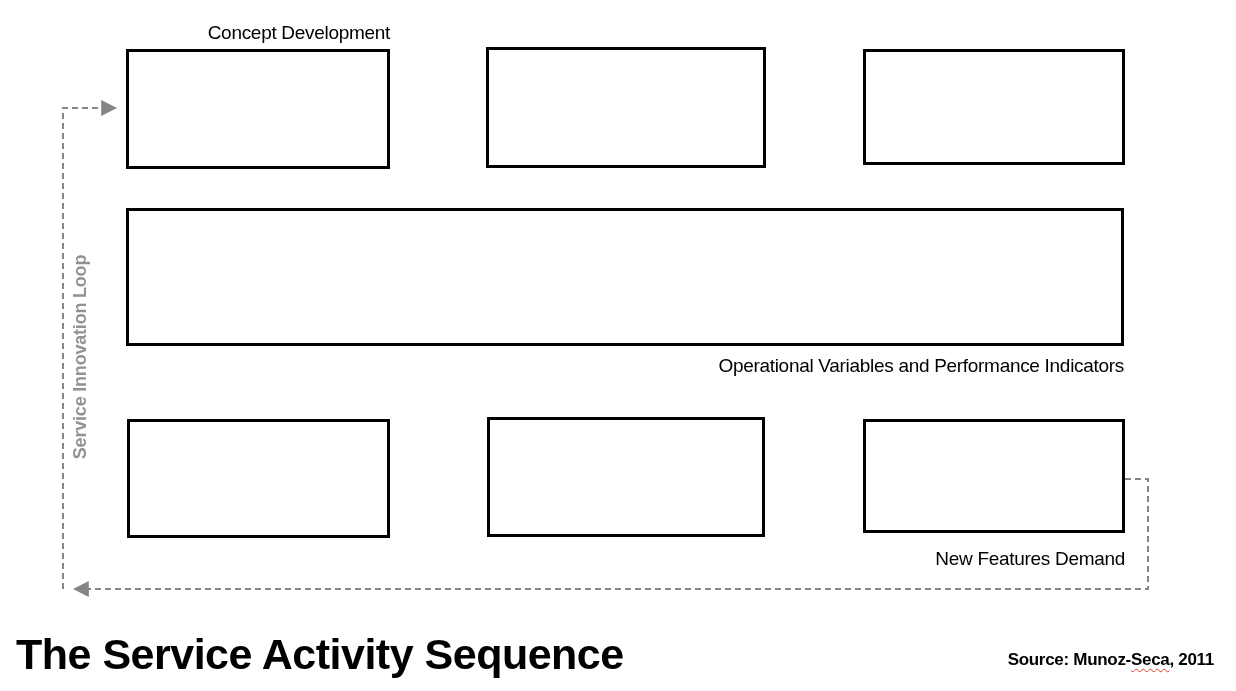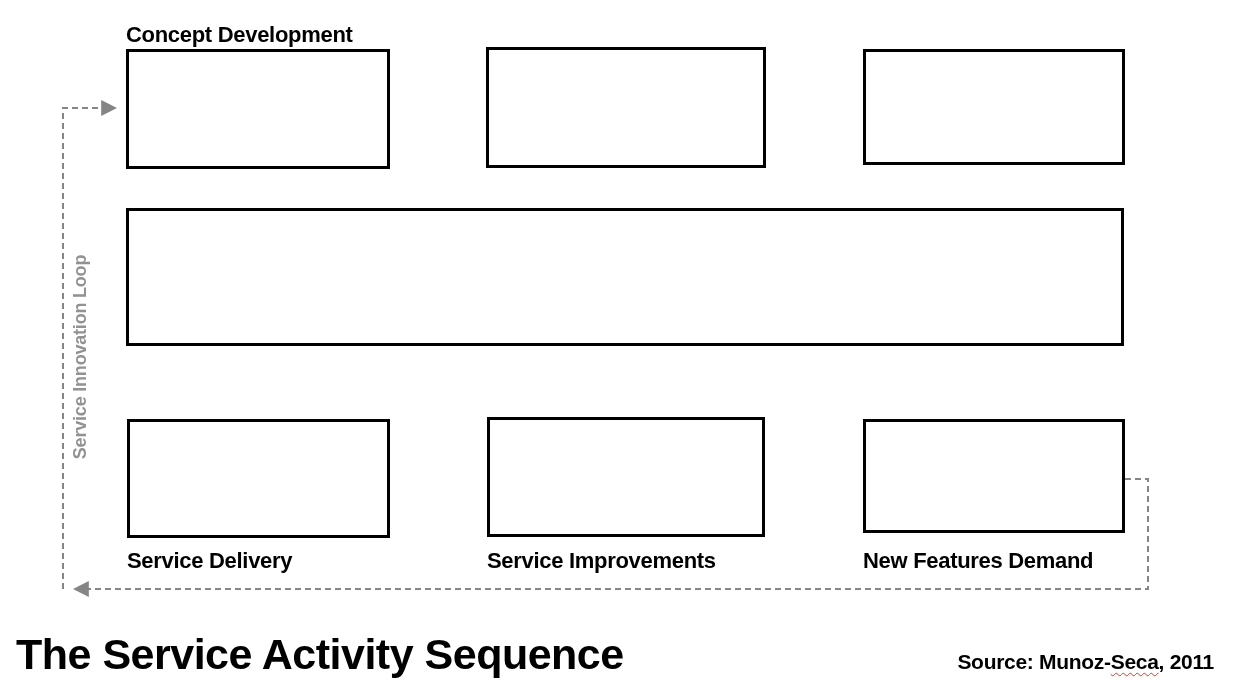--- a/index.html
+++ b/index.html
@@ -17,24 +17,24 @@
     overflow: hidden;
   }
   .stage-box {
     position: absolute;
     border: 3px solid var(--box-border, #000);
     background: #ffffff;
     box-sizing: border-box;
   }
   .stage-label {
     position: absolute;
-    font-weight: 700;
-    font-size: 22px;
+    font-weight: 400;
+    font-size: 19px;
     letter-spacing: -0.3px;
-    text-align: left;
+    text-align: right;
     color: var(--label-text, #000);
     white-space: nowrap;
   }
   .loop-svg {
     position: absolute;
     left: 0; top: 0;
     width: 1236px;
     height: 691px;
     pointer-events: none;
   }
@@ -70,21 +70,21 @@
     font-size: 43px;
     letter-spacing: -0.5px;
     color: var(--label-text, #000);
     white-space: nowrap;
   }
   .source-caption {
     position: absolute;
     top: 650px;
     right: 22px;
     font-weight: 700;
-    font-size: 21px;
+    font-size: 17px;
     letter-spacing: -0.3px;
     color: var(--label-text, #000);
     white-space: nowrap;
   }
   .squiggle {
     text-decoration-line: underline;
     text-decoration-style: wavy;
     text-decoration-color: var(--spellcheck-underline, #dd3b2a);
     text-decoration-thickness: 1px;
     text-underline-offset: 3px;
@@ -109,26 +109,25 @@
 
   <div class="loop-label">Service Innovation Loop</div>
 
   <div class="stage-label" style="left:126px; top:22px; width:264px;">Concept Development</div>
 
   <div class="stage-box" style="left:126px; top:49px; width:264px; height:120px;"></div>
   <div class="stage-box" style="left:486px; top:47px; width:280px; height:121px;"></div>
   <div class="stage-box" style="left:863px; top:49px; width:262px; height:116px;"></div>
 
   <div class="stage-box" style="left:126px; top:208px; width:998px; height:138px;"></div>
+  <div class="stage-label" style="left:126px; top:355px; width:998px;">Operational Variables and Performance Indicators</div>
 
   <div class="stage-box" style="left:127px; top:419px; width:263px; height:119px;"></div>
   <div class="stage-box" style="left:487px; top:417px; width:278px; height:120px;"></div>
   <div class="stage-box" style="left:863px; top:419px; width:262px; height:114px;"></div>
 
-  <div class="stage-label" style="left:127px; top:548px; width:263px;">Service Delivery</div>
-  <div class="stage-label" style="left:487px; top:548px; width:278px;">Service Improvements</div>
   <div class="stage-label" style="left:863px; top:548px; width:262px;">New Features Demand</div>
 
   <div class="page-title">The Service Activity Sequence</div>
 
   <div class="source-caption"><span>Source: Munoz-</span><span class="squiggle">Seca</span><span>, 2011</span></div>
 
 </div>
 
 </body></html>

